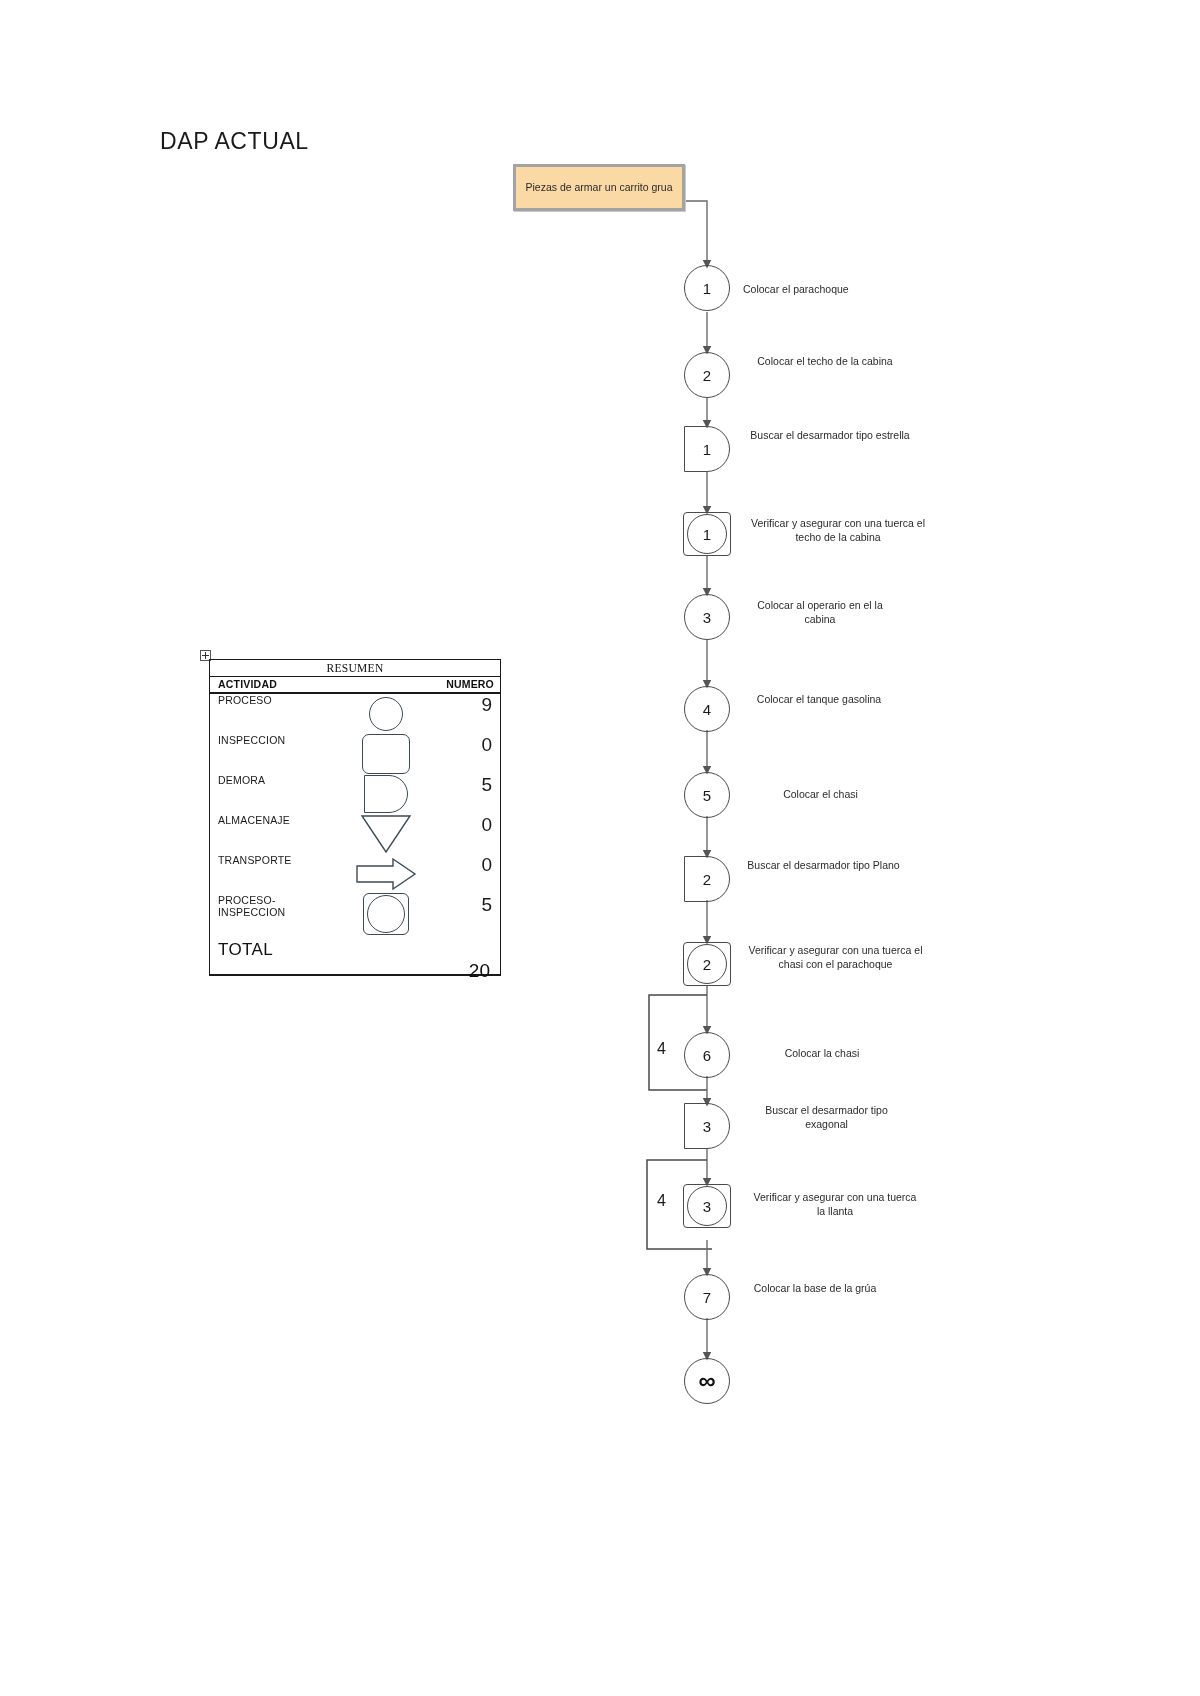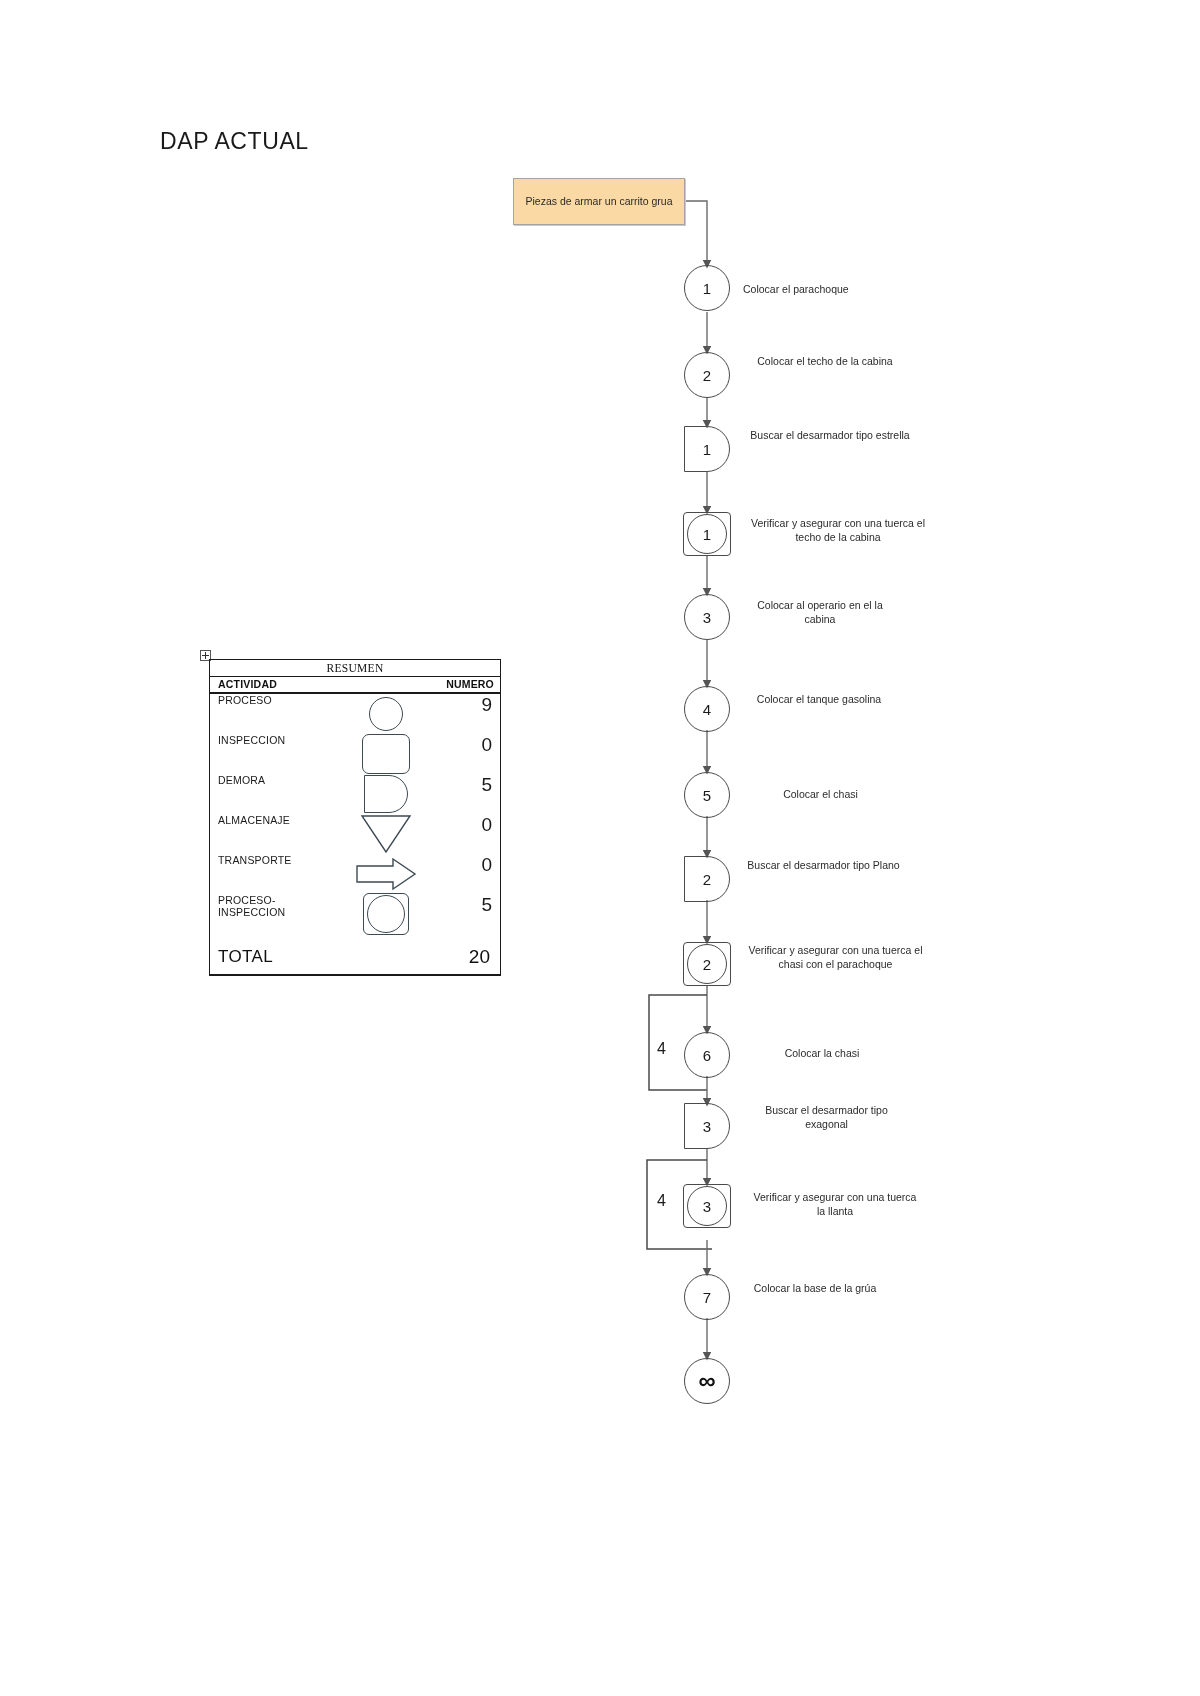--- a/index.html
+++ b/index.html
@@ -103,24 +103,25 @@
   }
   .sum-num {
     width: 58px;
     text-align: right;
     padding-right: 8px;
     font-size: 19px;
     color: #1a1a1a;
   }
   .sum-total-row {
     display: flex;
-    align-items: center;
+    align-items: flex-start;
     border-bottom: 2px solid #1a1a1a;
     height: 34px;
     margin-top: 6px;
+    flex-direction: column;
   }
   .sum-total-label {
     padding-left: 8px;
     font-size: 17px;
     letter-spacing: 0.4px;
   }
   .sum-total-num {
     margin-left: auto;
     padding-right: 10px;
     font-size: 19px;
@@ -172,25 +173,25 @@
     left: 0;
     top: 0;
     width: 1200px;
     height: 1696px;
     pointer-events: none;
   }
 
   .start-box {
     position: absolute;
     left: 513px;
-    top: 178px;
+    top: 164px;
     width: 172px;
     height: 47px;
     background: #fbd9a5;
-    border: 1px solid #a3a3a3;
+    border: 3px solid #a3a3a3;
     box-shadow: 1px 1px 0 #c9c9c9;
     box-sizing: border-box;
     display: flex;
     align-items: center;
     justify-content: center;
     text-align: center;
     font-size: 10.5px;
     line-height: 1.35;
     color: #2a2a2a;
     padding: 0 8px;

